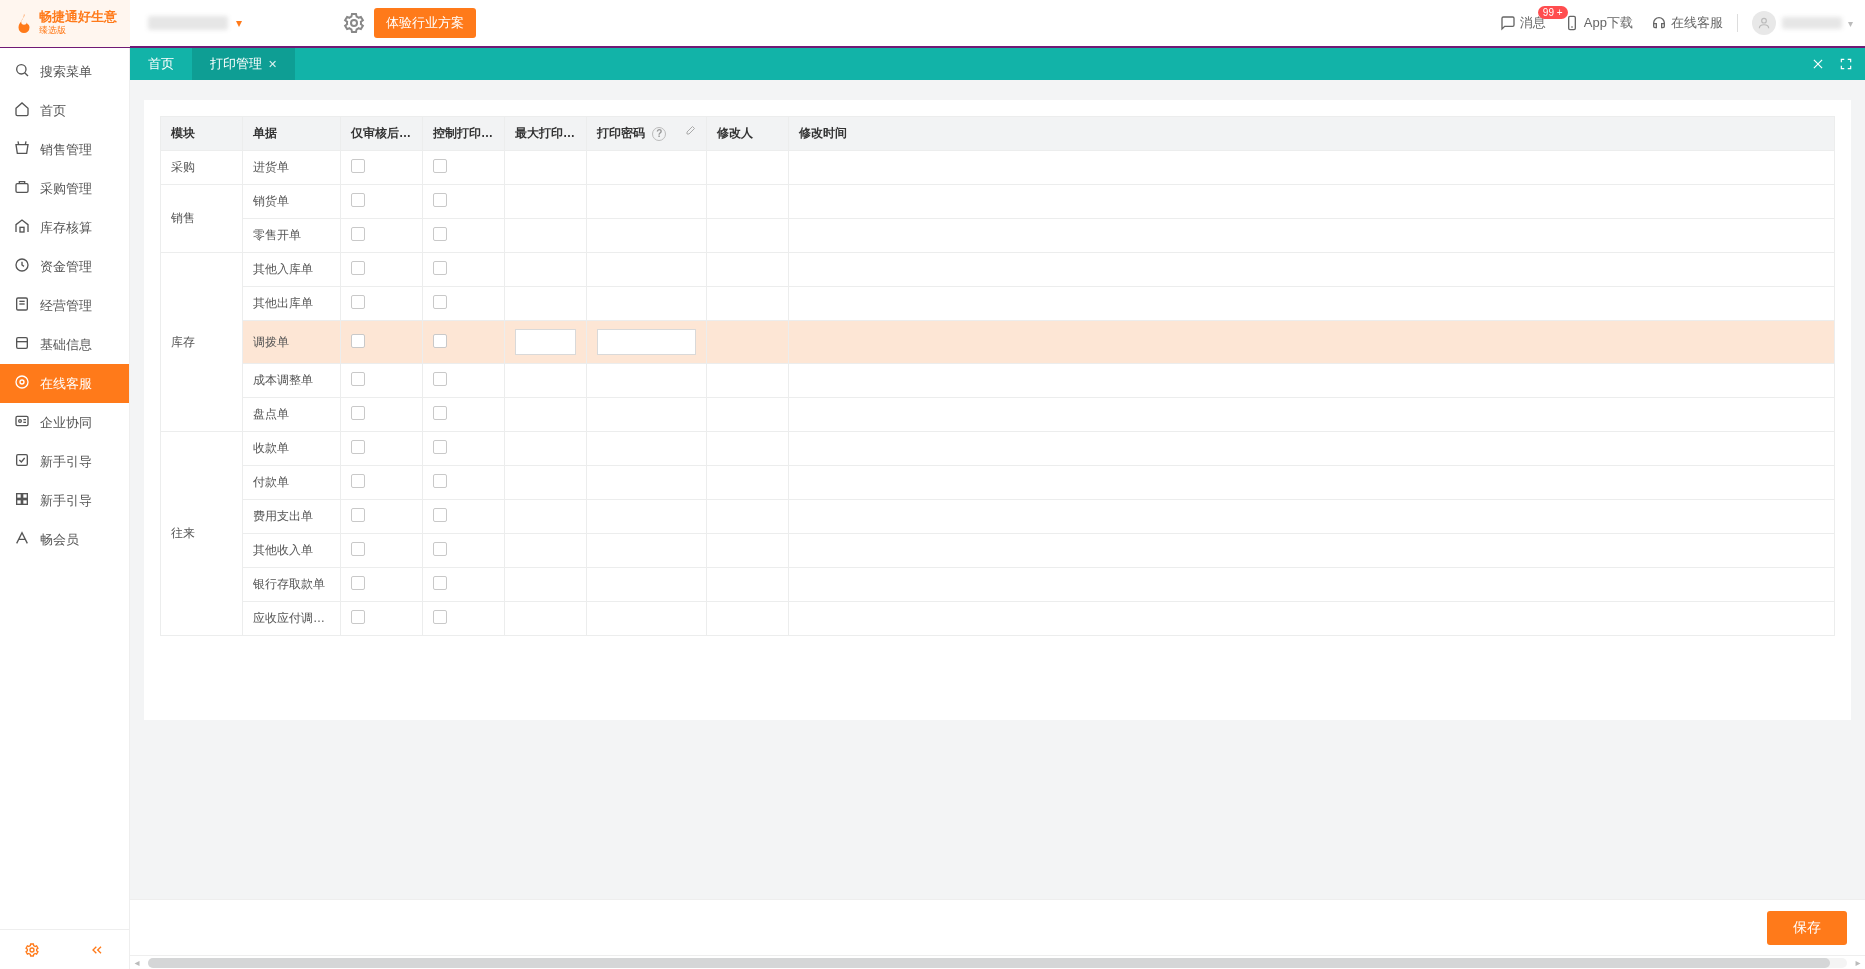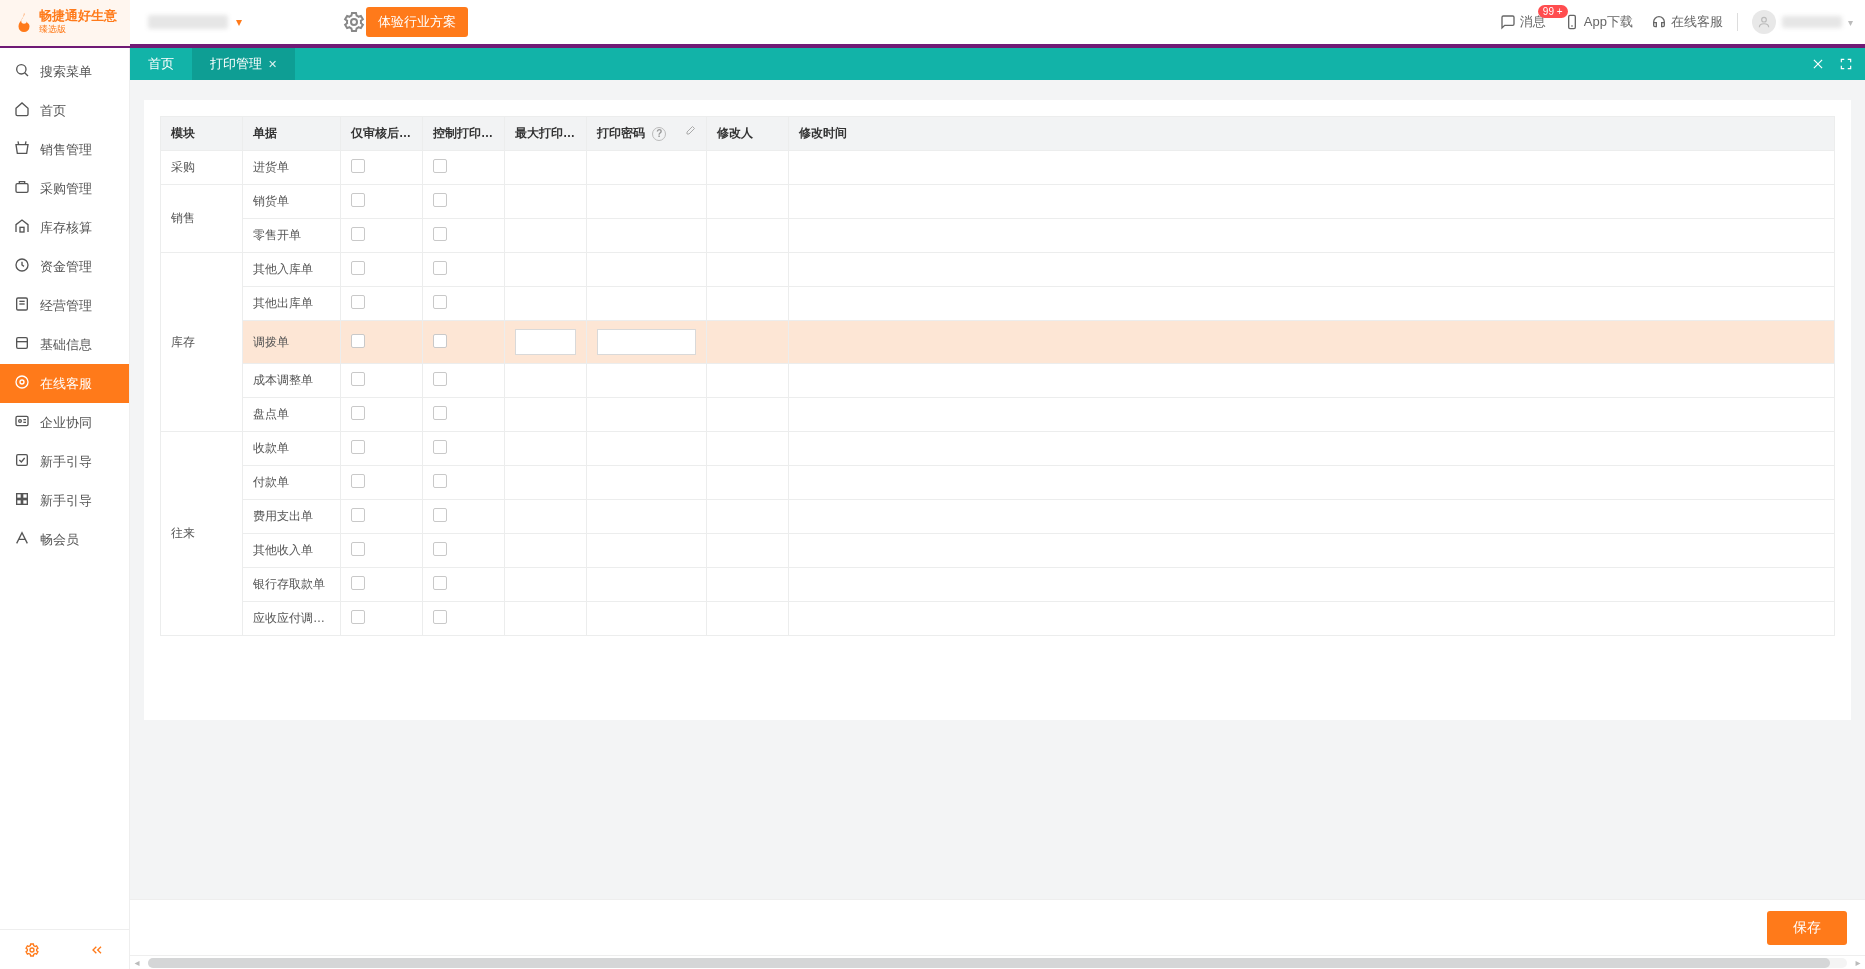--- a/index.html
+++ b/index.html
@@ -10,21 +10,21 @@
     background: #fff;
     overflow: hidden;
   }
   .app { width: 1865px; height: 969px; display: flex; flex-direction: column; }
 
   
   .top-header {
     height: 48px;
     display: flex;
     align-items: center;
-    border-bottom: 4px solid #701a75;
+    border-bottom: 2px solid #701a75;
     padding: 0 12px 0 0;
     background: #fff;
   }
   .logo-area {
     width: 130px;
     height: 48px;
     display: flex;
     align-items: center;
     justify-content: center;
     background: #fff6ef;
@@ -42,21 +42,21 @@
     width: 80px; height: 14px; background: #e6e6e6; border-radius: 2px;
     filter: blur(2px);
   }
   .chev-down { color: #ff7a1a; font-size: 12px; }
   .gear-btn {
     width: 24px; height: 24px; display:flex; align-items:center; justify-content:center;
     color: #888; cursor: pointer;
   }
   .cta-btn {
     background: #ff7a1a; color: #fff; border: none; border-radius: 3px;
-    padding: 6px 12px; font-size: 13px; cursor: pointer; 
+    padding: 6px 12px; font-size: 13px; cursor: pointer; margin-left: 8px;
   }
   .top-spacer { flex: 1; }
   .hdr-item {
     display: flex; align-items: center; gap: 4px; margin-left: 18px;
     color: #666; font-size: 13px; cursor: pointer; position: relative;
   }
   .hdr-item svg { width: 16px; height: 16px; }
   .badge {
     position: absolute; top: -8px; left: 6px;
     background: #ff4d4f; color: #fff; font-size: 10px;

